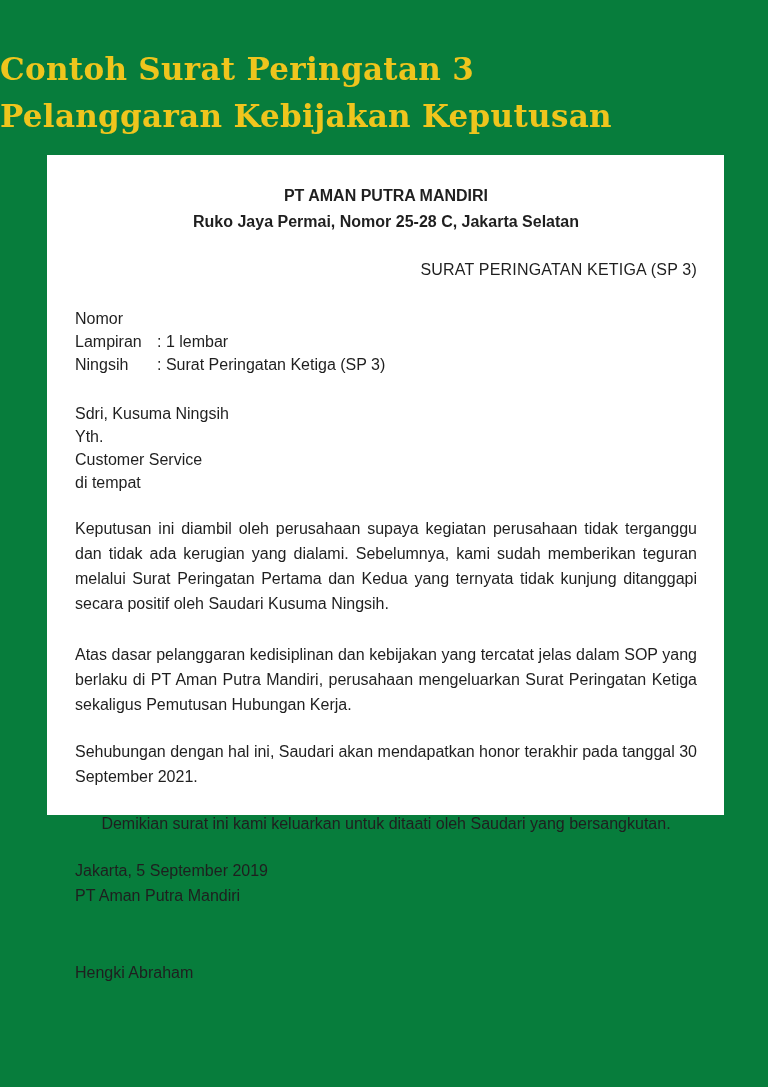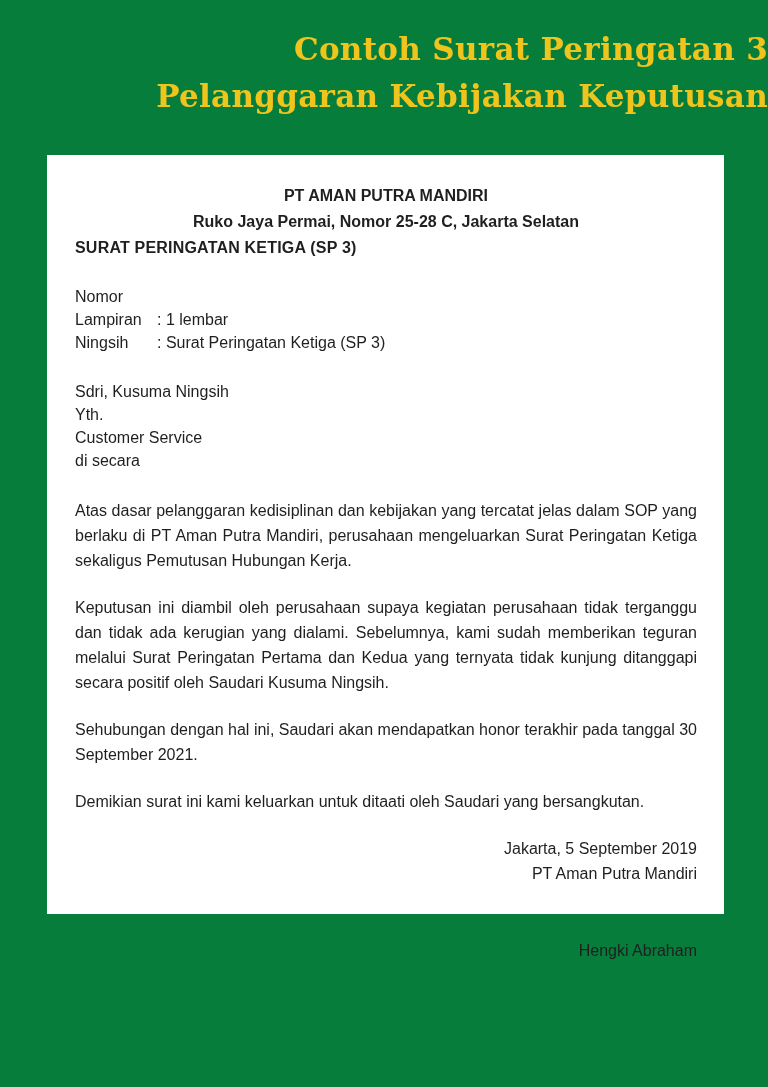--- a/index.html
+++ b/index.html
@@ -5,64 +5,65 @@
   * { margin: 0; padding: 0; box-sizing: border-box; }
   body {
     width: 768px;
     height: 1087px;
     background: #077d3c;
     font-family: "Liberation Sans", sans-serif;
     position: relative;
     overflow: hidden;
   }
   .page-title {
-    padding-top: 26px;
-    text-align: right;
+    padding-top: 46px;
+    text-align: left;
     font-family: "DejaVu Serif", serif;
     font-weight: bold;
     font-size: 31px;
     line-height: 47px;
     color: #efc51d;
     letter-spacing: 0.3px;
   }
   .letter-card {
     position: absolute;
     left: 47px;
     top: 155px;
     width: 677px;
-    height: 759px;
+    height: 660px;
     background: #ffffff;
     padding: 28px 27px 26px 28px;
     color: #1f1f1f;
     font-size: 16px;
   }
   .letterhead { text-align: center; font-weight: bold; }
   .lh-line { line-height: 26px; }
   .subject {
-    text-align: left;
-    font-weight: bold;
+    margin-top: 22px;
+    text-align: right;
+    font-weight: normal;
     line-height: 26px;
     letter-spacing: 0.2px;
   }
   .meta { margin-top: 24px; }
   .meta-row { display: flex; line-height: 23px; }
   .meta-label { width: 82px; flex: 0 0 82px; }
   .meta-value { flex: 1; }
   .recipient { margin-top: 26px; }
   .recipient div { line-height: 23px; }
   .para {
     margin-top: 26px;
     line-height: 25px;
     text-align: justify;
   }
   .para.p2, .para.p3, .para.p4 { margin-top: 22px; }
-  .para.p4 { text-align: left; }
+  .para.p4 { text-align: center; }
   .closing {
     margin-top: 22px;
-    text-align: right;
+    text-align: left;
   }
   .closing div { line-height: 25px; }
   .sig-space { height: 52px; }
 </style>
 </head>
 <body>
 
 <header class="page-title">
   <div>Contoh Surat Peringatan 3</div>
   <div>Pelanggaran Kebijakan Keputusan</div>
@@ -88,25 +89,25 @@
     <div class="meta-row">
       <span class="meta-label">Ningsih</span>
       <span class="meta-value">: Surat Peringatan Ketiga (SP 3)</span>
     </div>
   </div>
 
   <div class="recipient">
     <div>Sdri, Kusuma Ningsih</div>
     <div>Yth.</div>
     <div>Customer Service</div>
-    <div>di secara</div>
+    <div>di tempat</div>
   </div>
 
+  <p class="para p2">Keputusan ini diambil oleh perusahaan supaya kegiatan perusahaan tidak terganggu dan tidak ada kerugian yang dialami. Sebelumnya, kami sudah memberikan teguran melalui Surat Peringatan Pertama dan Kedua yang ternyata tidak kunjung ditanggapi secara positif oleh Saudari Kusuma Ningsih.</p>
   <p class="para p1">Atas dasar pelanggaran kedisiplinan dan kebijakan yang tercatat jelas dalam SOP yang berlaku di PT Aman Putra Mandiri, perusahaan mengeluarkan Surat Peringatan Ketiga sekaligus Pemutusan Hubungan Kerja.</p>
-  <p class="para p2">Keputusan ini diambil oleh perusahaan supaya kegiatan perusahaan tidak terganggu dan tidak ada kerugian yang dialami. Sebelumnya, kami sudah memberikan teguran melalui Surat Peringatan Pertama dan Kedua yang ternyata tidak kunjung ditanggapi secara positif oleh Saudari Kusuma Ningsih.</p>
   <p class="para p3">Sehubungan dengan hal ini, Saudari akan mendapatkan honor terakhir pada tanggal 30 September 2021.</p>
   <p class="para p4">Demikian surat ini kami keluarkan untuk ditaati oleh Saudari yang bersangkutan.</p>
 
   <div class="closing">
     <div>Jakarta, 5 September 2019</div>
     <div>PT Aman Putra Mandiri</div>
     <div class="sig-space"></div>
     <div>Hengki Abraham</div>
   </div>
 

